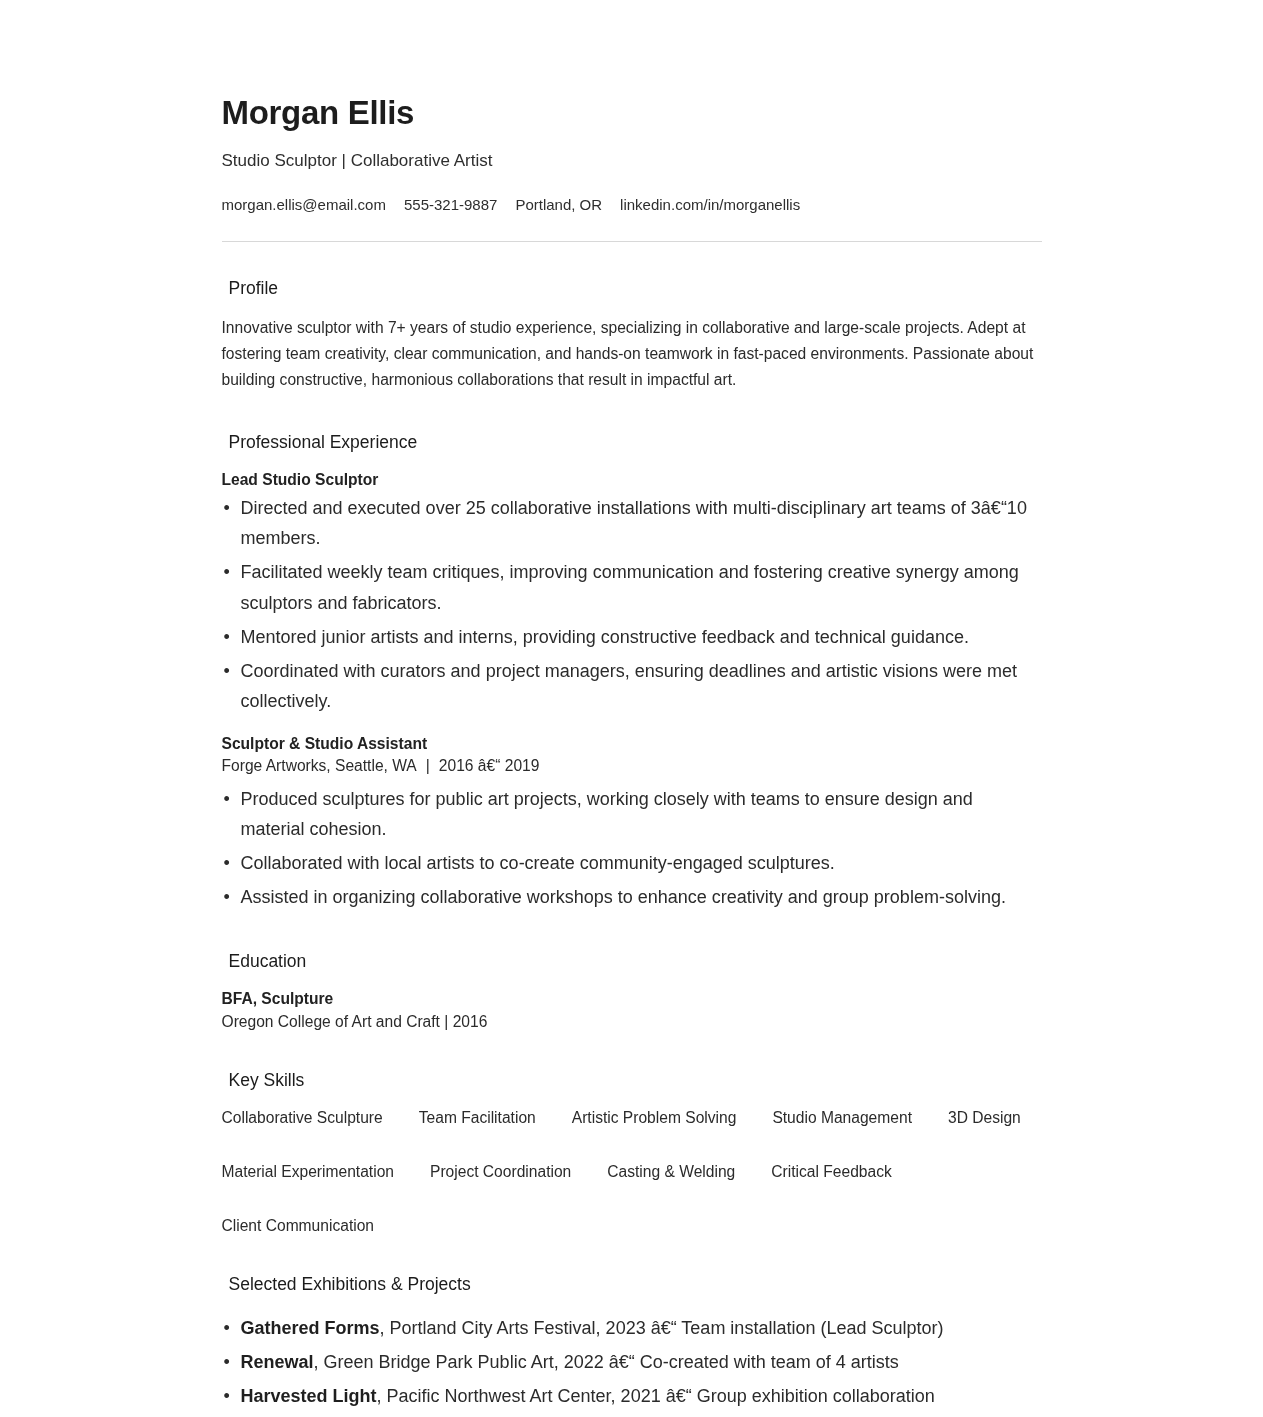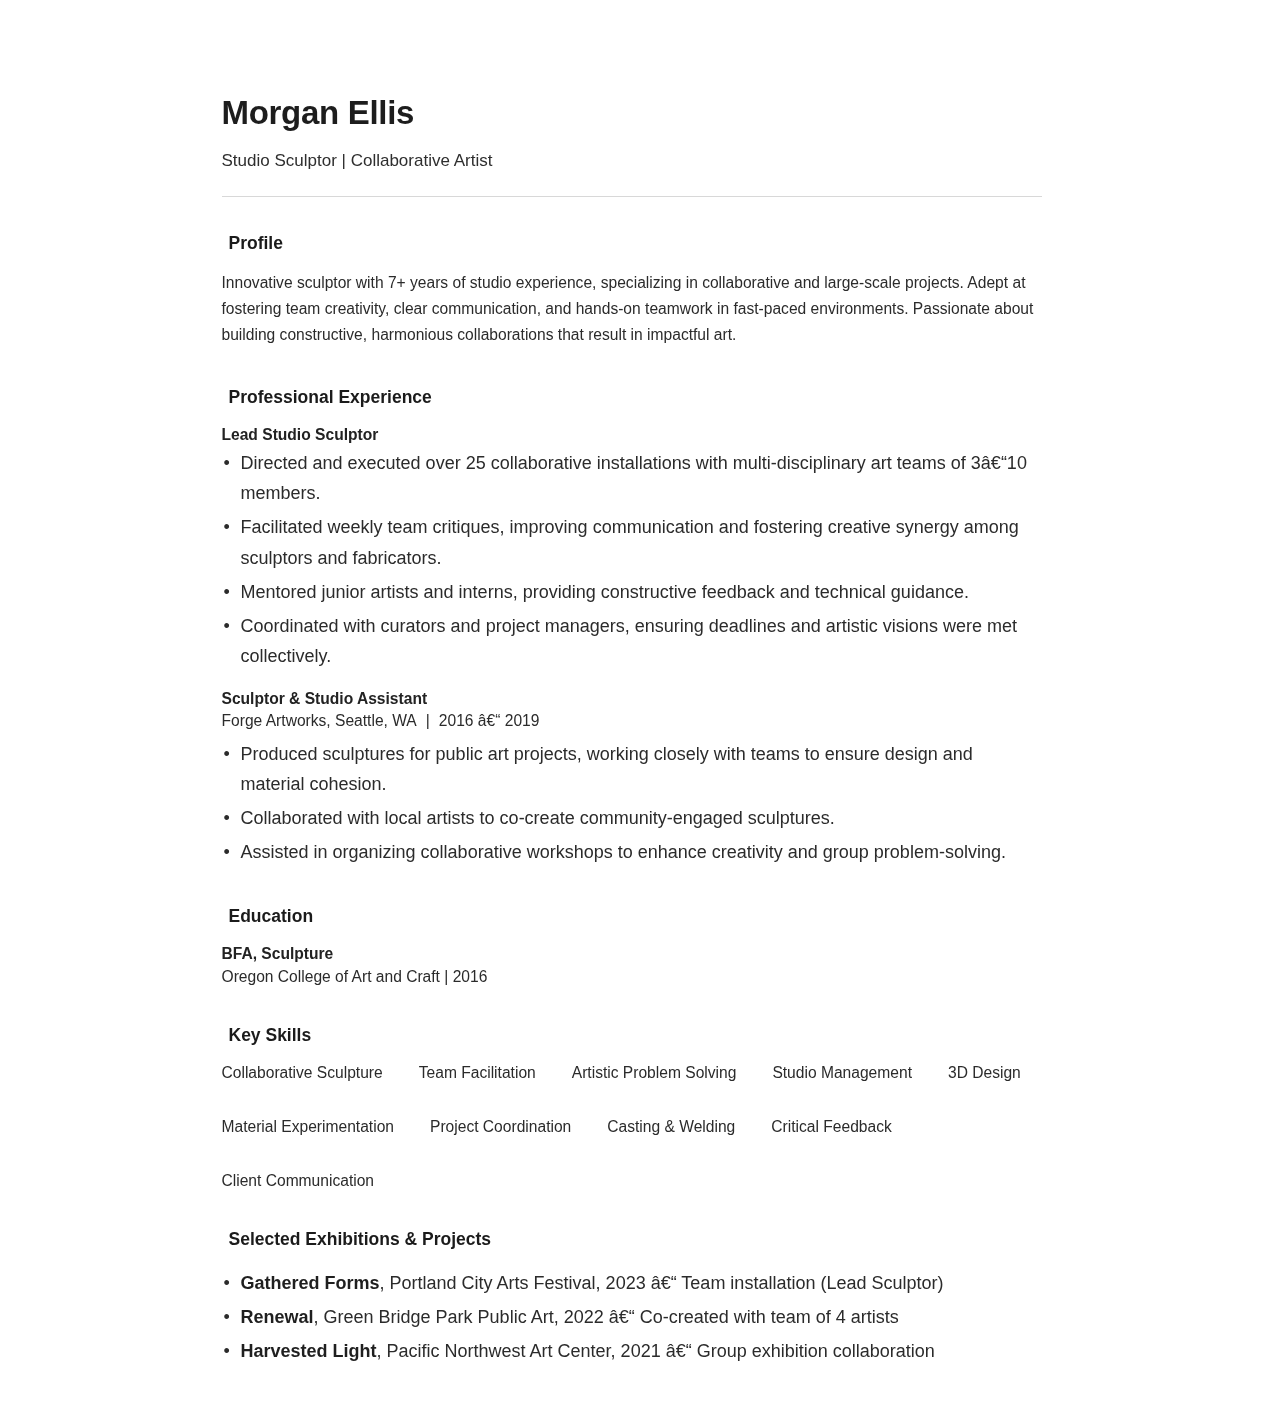--- a/index.html
+++ b/index.html
@@ -45,21 +45,21 @@
   hr.divider {
     border: none;
     border-top: 1px solid #d8d8d8;
     margin: 0;
   }
   
   section { margin-top: 39px; }
   section.first { margin-top: 36px; }
   h2.section-heading {
     font-size: 17.5px;
-    font-weight: 700;
+    font-weight: 400;
     color: #1b1b1b;
     margin: 0 0 16px 0;
     line-height: 1.2;
     padding-left: 7px;
   }
   p.body-text {
     font-size: 15.6px;
     line-height: 1.67;
     margin: 0;
     color: #2b2b2b;
@@ -124,20 +124,26 @@
   }
 </style>
 </head>
 <body>
 
 <div class="page">
 
   <header>
     <h1 class="name">Morgan Ellis</h1>
     <div class="subtitle">Studio Sculptor | Collaborative Artist</div>
+    <div class="contact" id="contact">
+        <span class="contact-item">morgan.ellis@email.com</span>
+        <span class="contact-item">555-321-9887</span>
+        <span class="contact-item">Portland, OR</span>
+        <span class="contact-item">linkedin.com/in/morganellis</span>
+      </div>
     <hr class="divider">
   </header>
 
   <section class="first">
     <h2 class="section-heading">Profile</h2>
     <p class="body-text">Innovative sculptor with 7+ years of studio experience, specializing in collaborative and large-scale projects. Adept at fostering team creativity, clear communication, and hands-on teamwork in fast-paced environments. Passionate about building constructive, harmonious collaborations that result in impactful art.</p>
   </section>
 
   <section>
     <h2 class="section-heading">Professional Experience</h2>

